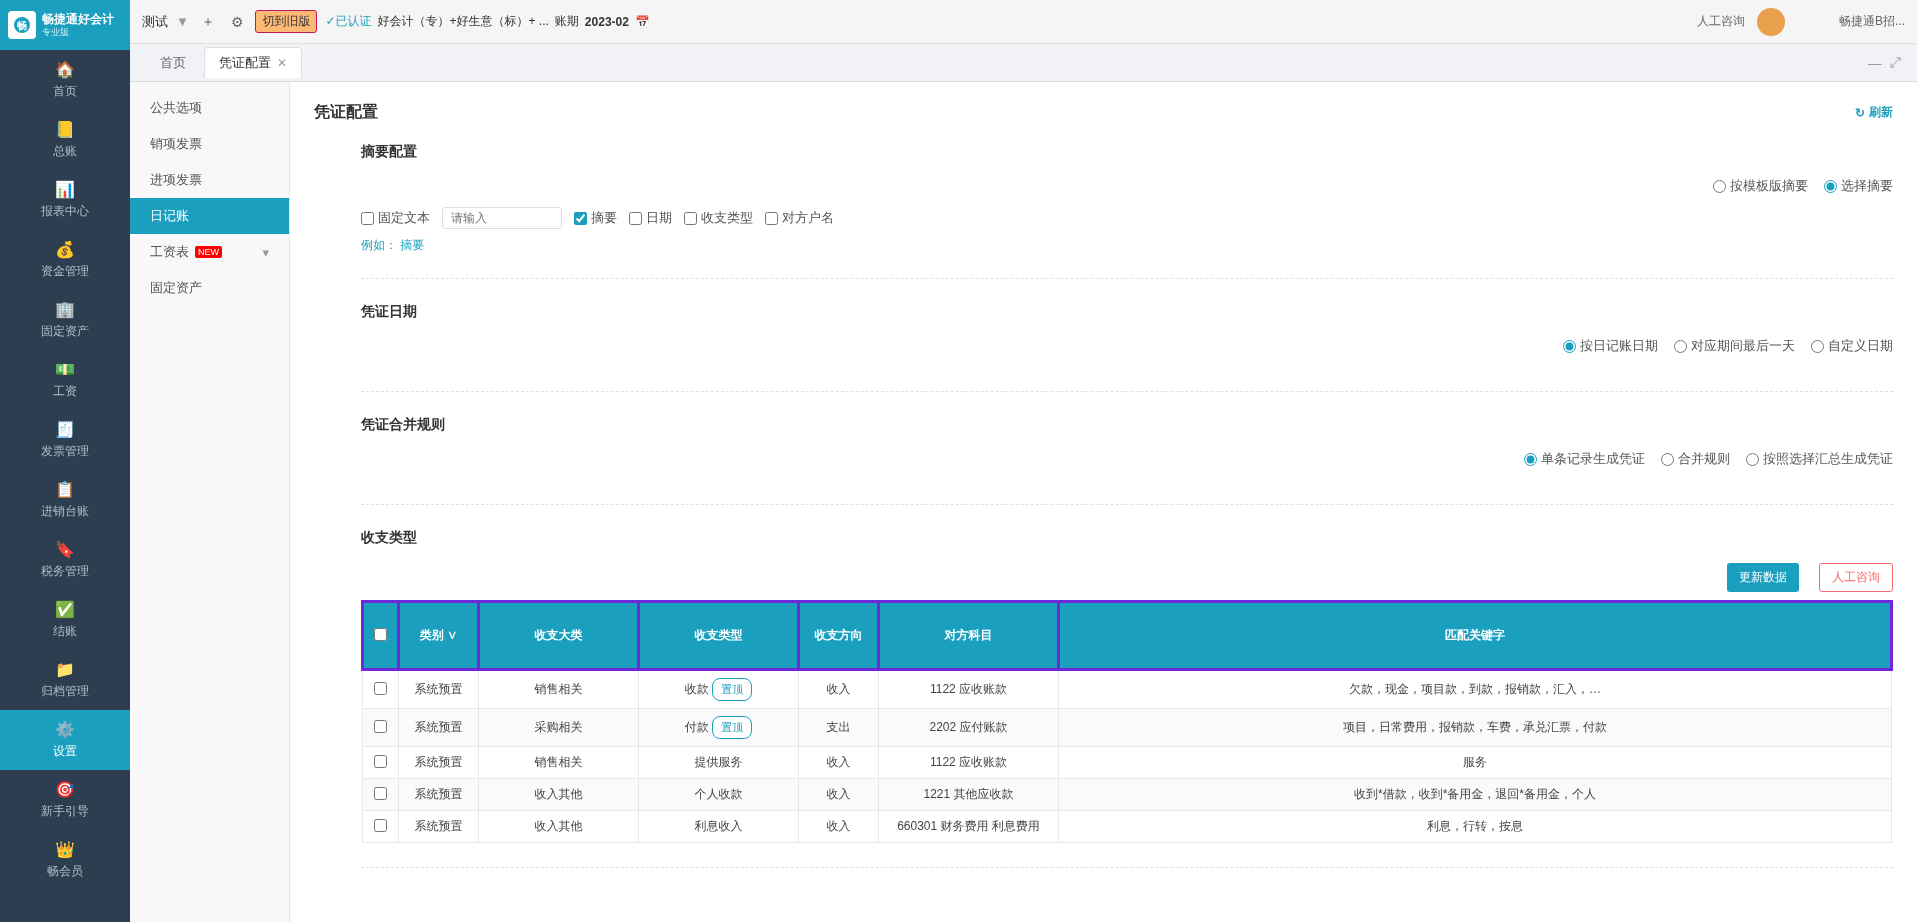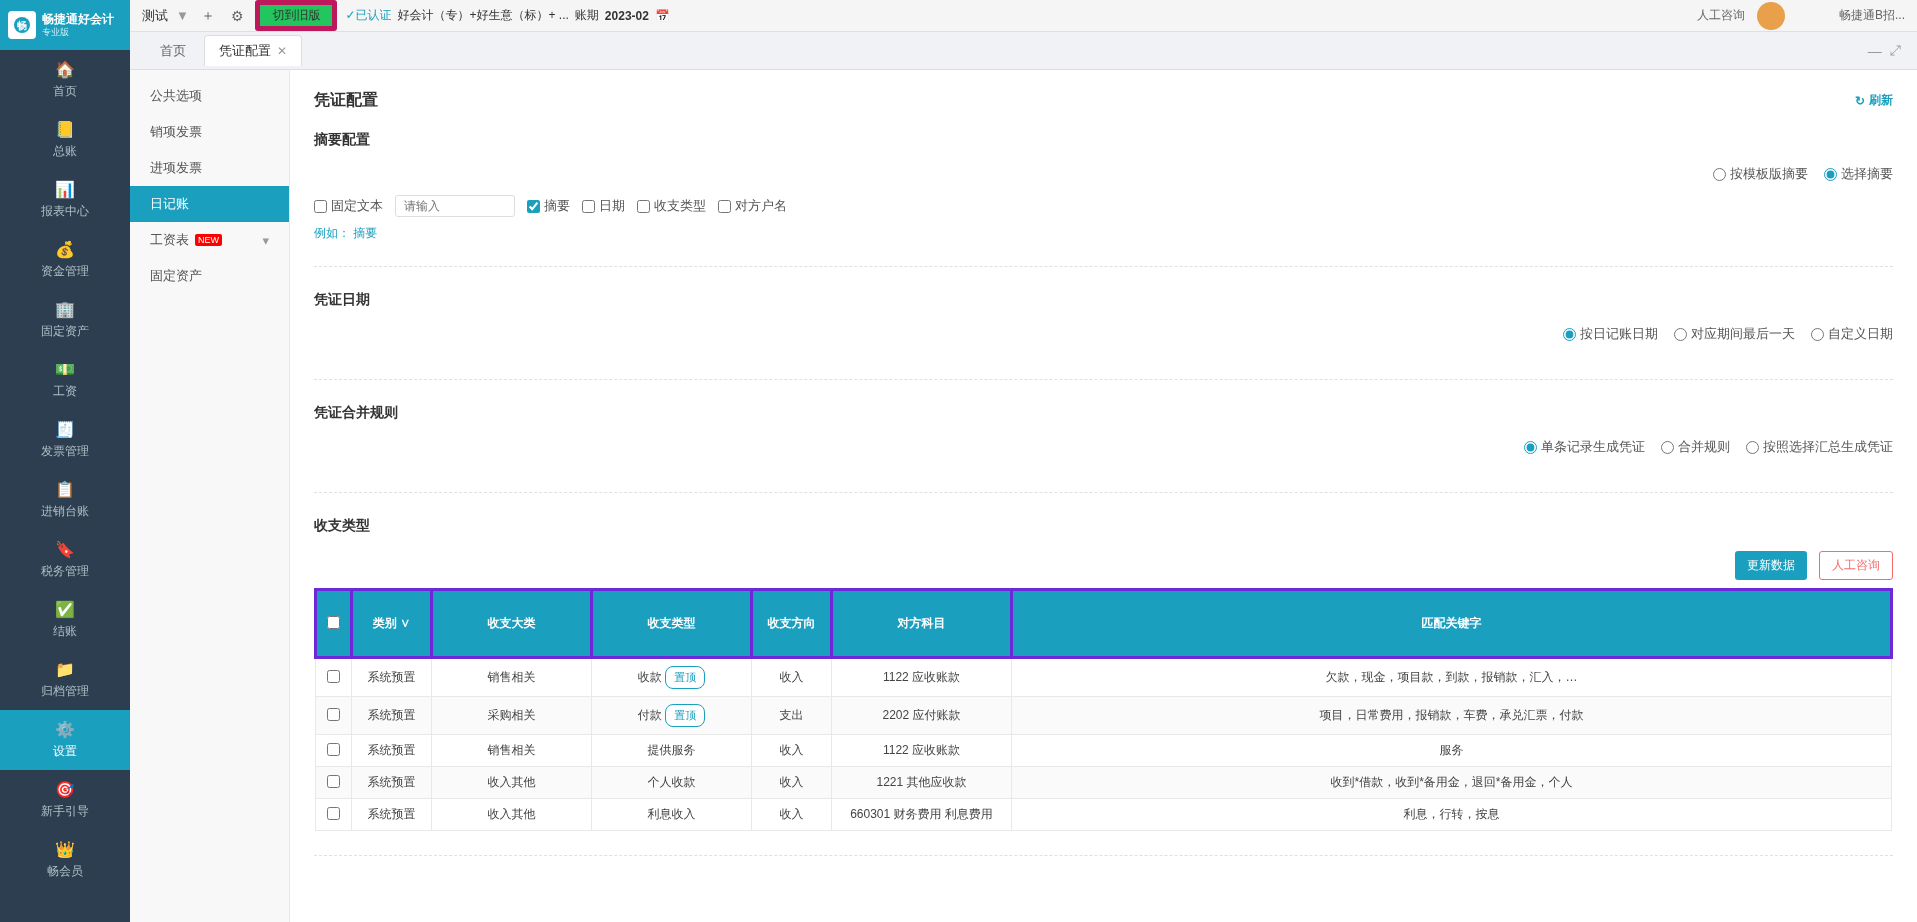--- a/index.html
+++ b/index.html
@@ -55,42 +55,42 @@
       flex: 1;
       display: flex;
       flex-direction: column;
       overflow: hidden;
     }
 
     
     .topbar {
       background: #f5f5f5;
       border-bottom: 1px solid #e0e0e0;
-      height: 32px;
+      height: 44px;
       display: flex;
       align-items: center;
       padding: 0 12px;
       gap: 8px;
       flex-shrink: 0;
     }
     .topbar-company { font-size: 13px; color: #333; cursor: pointer; }
     .topbar-arrow { color: #999; }
     .topbar-btn {
       background: none;
       border: none;
       cursor: pointer;
       color: #666;
       font-size: 14px;
       padding: 2px 4px;
     }
     .topbar-version-btn {
-      background: #22c55e;
-      border: 5px solid #be185d;
+      background: #fdba74;
+      border: 1px solid #be185d;
       border-radius: 3px;
-      padding: 2px 12px;
+      padding: 2px 6px;
       font-size: 12px;
       cursor: pointer;
       color: #333;
     }
     .topbar-status {
       display: flex;
       align-items: center;
       gap: 6px;
       font-size: 12px;
     }
@@ -171,21 +171,21 @@
       font-weight: bold;
       color: #333;
       margin-bottom: 20px;
       display: flex;
       align-items: center;
       justify-content: space-between;
     }
     .refresh-btn { font-size: 12px; color: #1a9fbf; cursor: pointer; display: flex; align-items: center; gap: 4px; }
 
     
-    .section { margin-bottom: 24px; border-bottom: 1px dashed #e0e0e0; padding-bottom: 24px; }
+    .section { margin-bottom: 24px; border-bottom: 1px dashed #e0e0e0; padding-bottom: 24px; margin-left: 47px; }
     .section-title { font-size: 14px; font-weight: bold; color: #333; margin-bottom: 16px; }
 
     
     .radio-group { display: flex; align-items: center; gap: 16px; margin-bottom: 12px; justify-content: flex-end; }
     .radio-item { display: flex; align-items: center; gap: 4px; cursor: pointer; font-size: 13px; color: #555; }
     .radio-item input[type="radio"] { accent-color: #1a9fbf; }
 
     
     .checkbox-row { display: flex; align-items: center; gap: 12px; flex-wrap: wrap; margin-bottom: 8px; }
     .checkbox-item { display: flex; align-items: center; gap: 4px; font-size: 13px; color: #555; cursor: pointer; }
@@ -223,21 +223,21 @@
     .reset-btn {
       background: white;
       border: 1px solid #1a9fbf;
       color: #1a9fbf;
       border-radius: 8px;
       padding: 3px 8px;
       font-size: 11px;
       cursor: pointer;
     }
 
-    .table-actions { display: flex; justify-content: flex-end; gap: 12px; margin-bottom: 8px; }
+    .table-actions { display: flex; justify-content: flex-end; gap: 20px; margin-bottom: 8px; }
     .action-btn-primary { background: #1a9fbf; color: white; border: none; border-radius: 3px; padding: 5px 12px; font-size: 12px; cursor: pointer; }
     .action-btn-danger { background: white; color: #f56c6c; border: 1px solid #f56c6c; border-radius: 3px; padding: 5px 12px; font-size: 12px; cursor: pointer; }
 
     .section-no-border { margin-bottom: 0; }
     .col-cat { width: 80px; }
     .col-major { width: 160px; }
     .col-type { width: 160px; }
     .col-dir { width: 80px; }
     .col-subject { width: 180px; }
 

